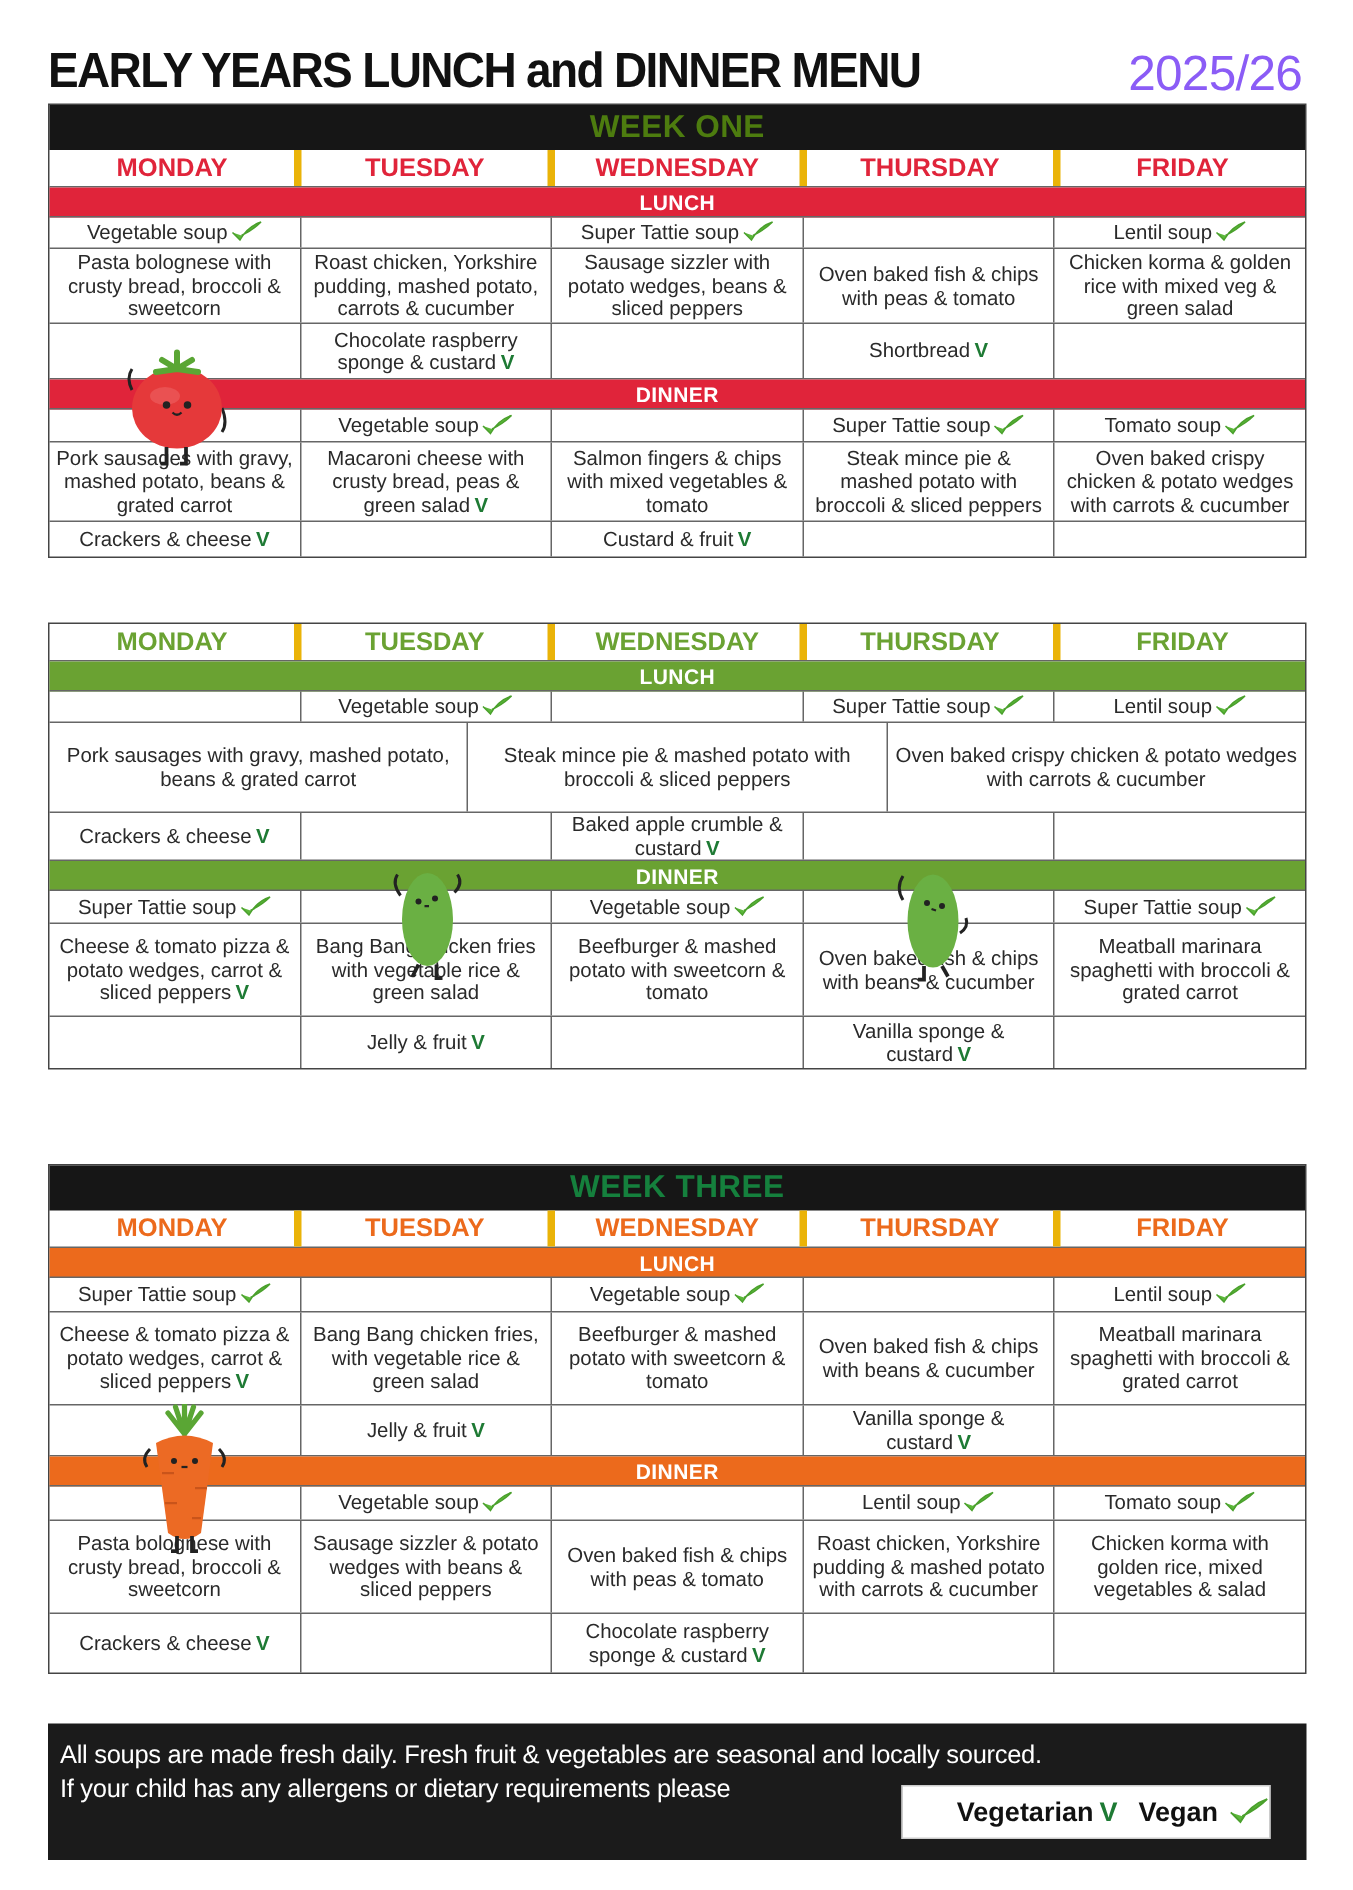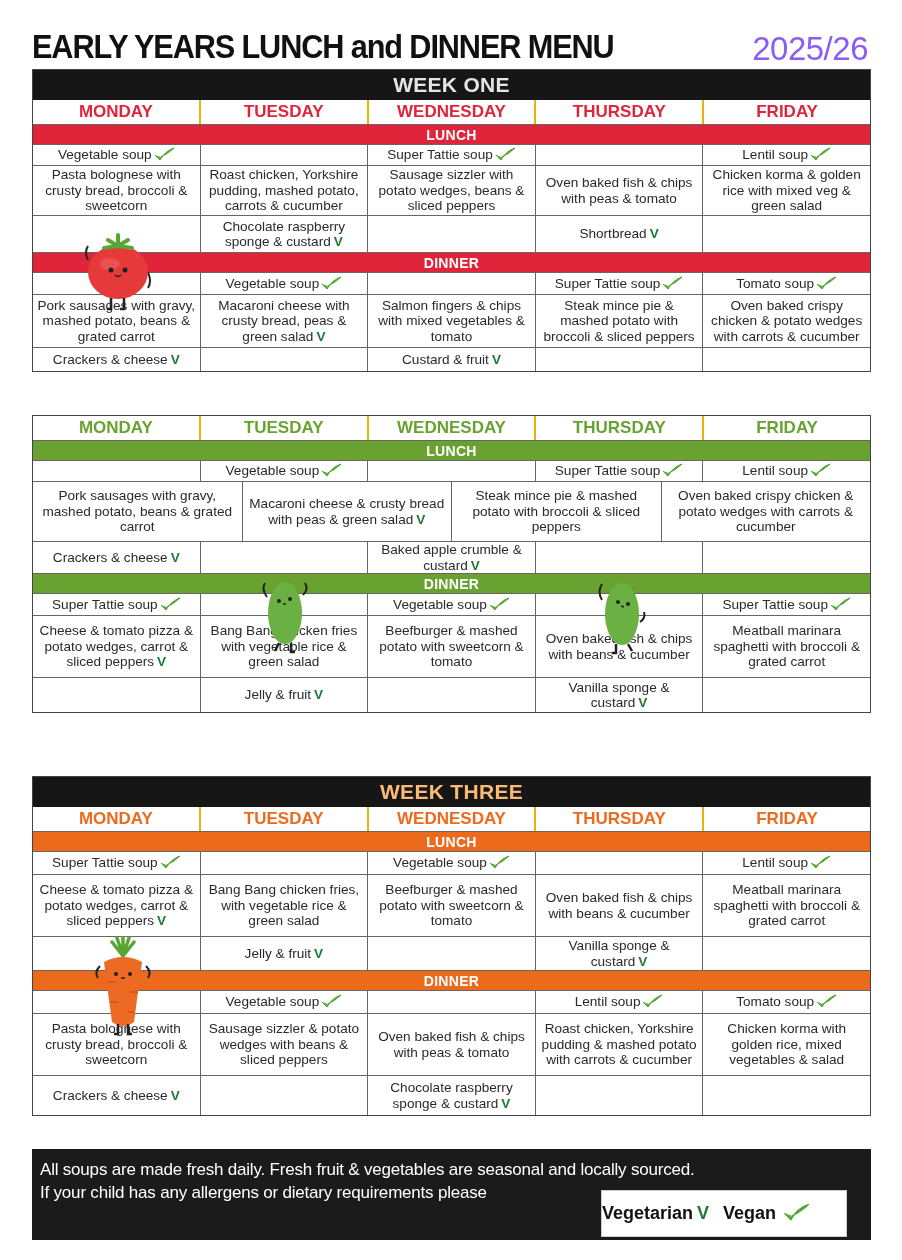--- a/index.html
+++ b/index.html
@@ -23,21 +23,21 @@
     position: absolute; left: 32px; width: 839px;
     border: 1.5px solid #444; background: #fff;
   }
   .week-header {
     background: #161616; height: 30px; display: flex; align-items: center; justify-content: center;
     font-weight: 700; font-size: 21px; letter-spacing: 0.3px;
   }
   .days-row { display: flex; height: 25px; border-bottom: 1px solid #666; }
   .day {
     flex: 1; display: flex; align-items: center; justify-content: center;
-    font-weight: 700; font-size: 17px; border-right: 2px solid #eab308;
+    font-weight: 700; font-size: 17px; border-right: 5px solid #eab308;
   }
   .day:last-child { border-right: none; }
   .meal-bar {
     height: 20px; display: flex; align-items: center; justify-content: center;
     color: #fff; font-weight: 700; font-size: 14px; letter-spacing: 0.3px;
     border-bottom: 1px solid #666;
   }
   .row { display: flex; border-bottom: 1px solid #666; }
   .row:last-child { border-bottom: none; }
   .cell {
@@ -52,36 +52,36 @@
 
   .mascot { position: absolute; z-index: 5; pointer-events: none; }
 
   .footer {
     position: absolute; left: 32px; top: 1149px; width: 839px; height: 91px;
     background: #1b1b1b; color: #fff; padding: 10px 8px;
   }
   .footer .line { font-size: 17px; line-height: 22.5px; letter-spacing: -0.2px; white-space: nowrap; }
   .footer .email { color: #e08a2a; margin-left: 6px; }
   .legend-box {
-    position: absolute; right: 24px; top: 41px; width: 246px; height: 47px; background: #fff;
-    border: 1px solid #ccc; display: flex; align-items: center; justify-content: flex-start; gap: 14px;
+    position: absolute; right: 24px; top: 41px; width: 246px; height: 36px; background: #fff;
+    border: 1px solid #ccc; display: flex; align-items: center; justify-content: flex-end; gap: 14px;
     color: #111; font-size: 18px; font-weight: 700;
   }
   .legend-box .v { color: #1e7a34; font-weight: 700; margin-left: 4px; }
 </style>
 </head>
 <body>
 
 <div class="page-title">
   <span class="main">EARLY YEARS LUNCH and DINNER MENU</span>
   <span class="year">2025/26</span>
 </div>
 
 <div class="week" id="week-0" style="top:69px;">
-    <div class="week-header" style="color:#e5e5e5">WEEK ONE</div>
+    <div class="week-header" style="color:#4d7c0f">WEEK ONE</div>
     <div class="days-row">
       <div class="day" style="color:#e0243a">MONDAY</div>
       <div class="day" style="color:#e0243a">TUESDAY</div>
       <div class="day" style="color:#e0243a">WEDNESDAY</div>
       <div class="day" style="color:#e0243a">THURSDAY</div>
       <div class="day" style="color:#e0243a">FRIDAY</div>
     </div>
     <div class="meal-bar" style="background:#e0243a">LUNCH</div>
     <div class="row" style="height:21px">
       <div class="cell">
@@ -229,23 +229,20 @@
         <span><span class="txt">Lentil soup</span><span><svg class="vegan-leaf" viewBox="0 0 22 14">
               <path d="M2 8 L7 13 Q12 4 21 1 Q16 6 8 10" fill="#5cb83a" stroke="#4aa02c" stroke-width="1"></path>
             </svg></span></span>
       </div>
     </div>
     <div class="row" style="height:60px">
       <div class="cell">
         <span><span class="txt">Pork sausages with gravy, mashed potato, beans &amp; grated carrot</span></span>
       </div>
       <div class="cell">
-        <span><span class="txt">Macaroni cheese &amp; crusty bread with peas &amp; green salad</span><span class="veg-v">V</span></span>
-      </div>
-      <div class="cell">
         <span><span class="txt">Steak mince pie &amp; mashed potato with broccoli &amp; sliced peppers</span></span>
       </div>
       <div class="cell">
         <span><span class="txt">Oven baked crispy chicken &amp; potato wedges with carrots &amp; cucumber</span></span>
       </div>
     </div>
     <div class="row" style="height:32px">
       <div class="cell">
         <span><span class="txt">Crackers &amp; cheese</span><span class="veg-v">V</span></span>
       </div>
@@ -315,21 +312,21 @@
       </div>
       <div class="cell">
         <span><span class="txt">Vanilla sponge &amp; custard</span><span class="veg-v">V</span></span>
       </div>
       <div class="cell">
         <span><span class="txt"></span></span>
       </div>
     </div>
   </div>
 <div class="week" id="week-2" style="top:776px;">
-    <div class="week-header" style="color:#fdba74">WEEK THREE</div>
+    <div class="week-header" style="color:#15803d">WEEK THREE</div>
     <div class="days-row">
       <div class="day" style="color:#ec6a1c">MONDAY</div>
       <div class="day" style="color:#ec6a1c">TUESDAY</div>
       <div class="day" style="color:#ec6a1c">WEDNESDAY</div>
       <div class="day" style="color:#ec6a1c">THURSDAY</div>
       <div class="day" style="color:#ec6a1c">FRIDAY</div>
     </div>
     <div class="meal-bar" style="background:#ec6a1c">LUNCH</div>
     <div class="row" style="height:23px">
       <div class="cell">

